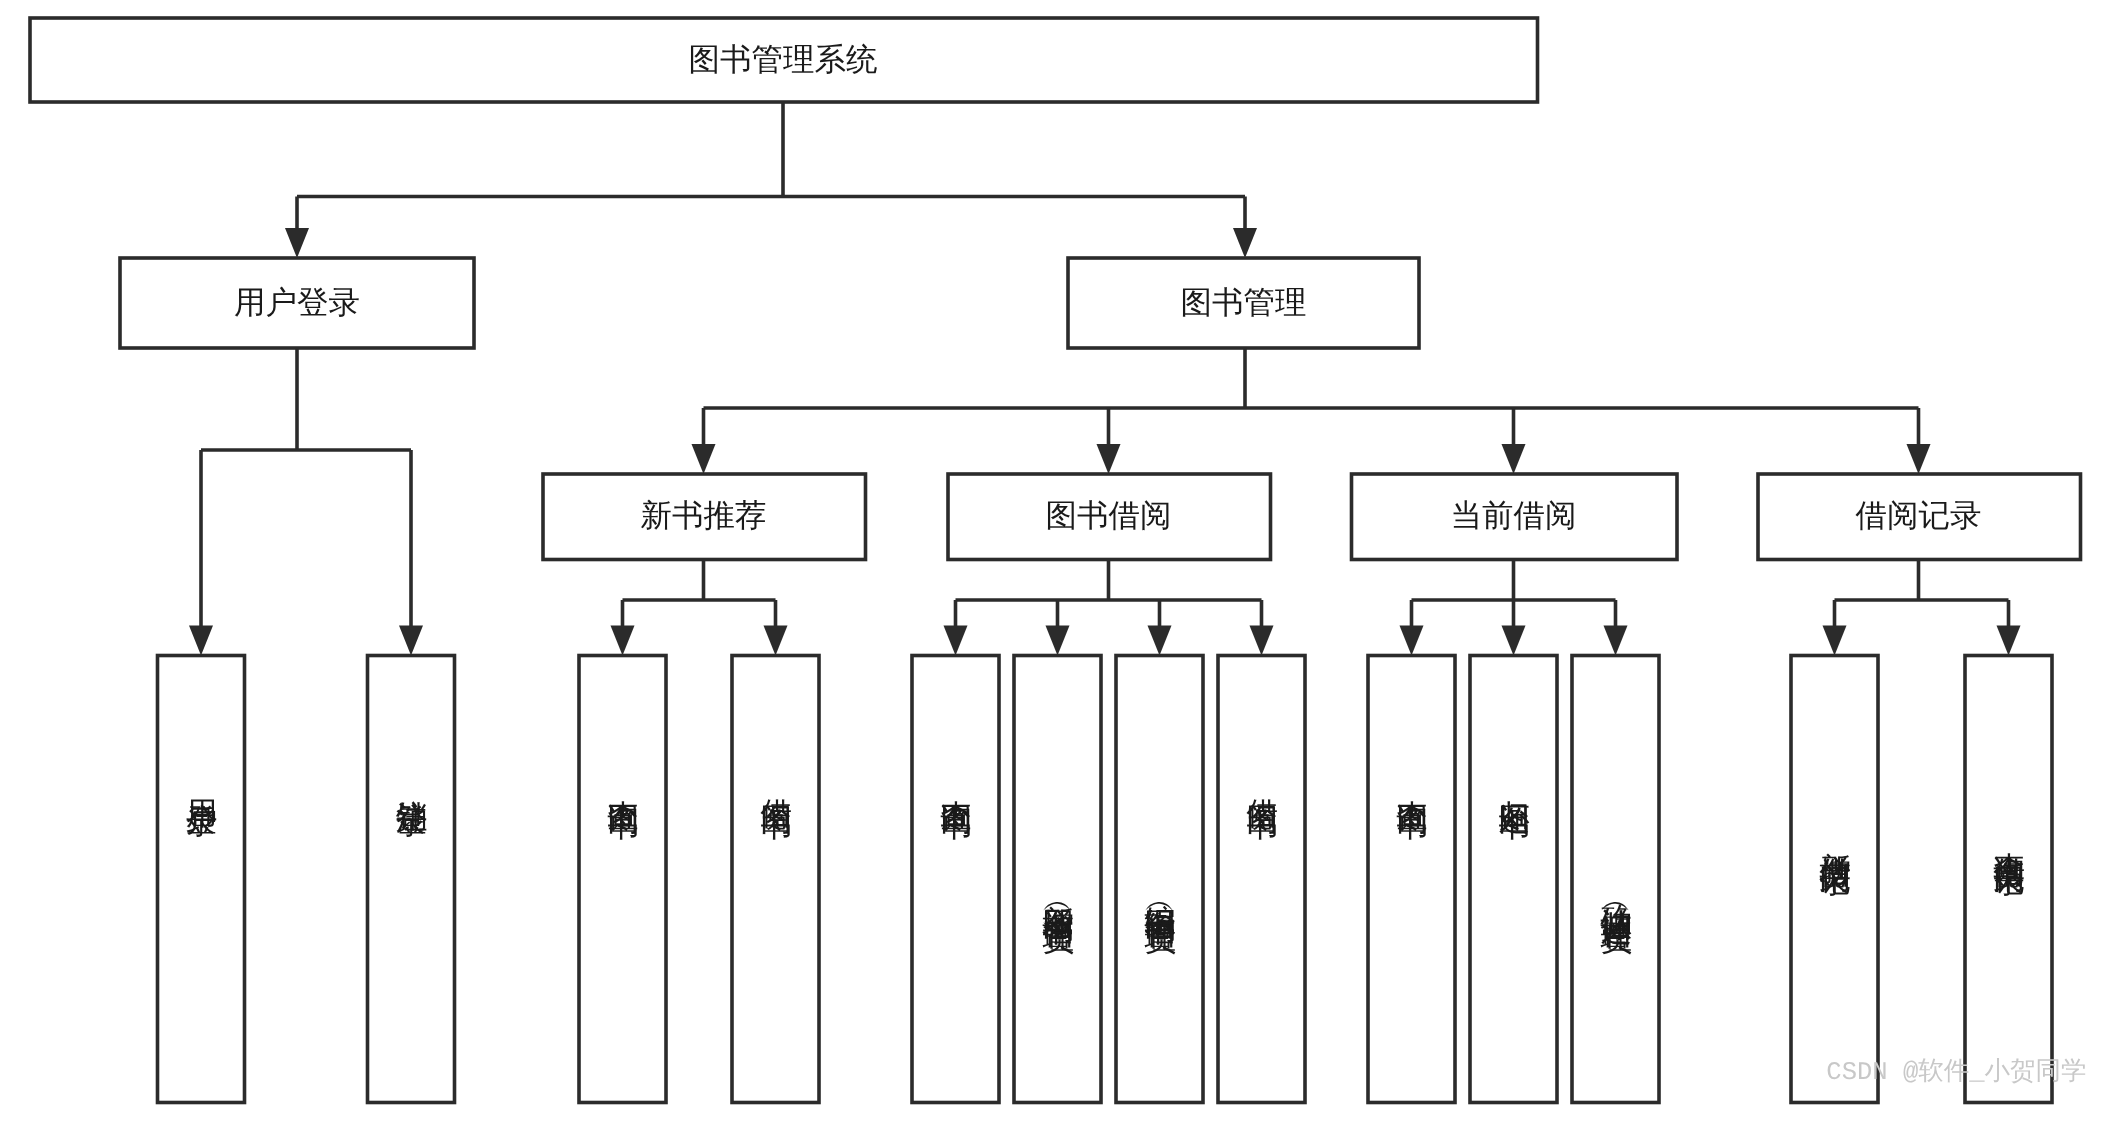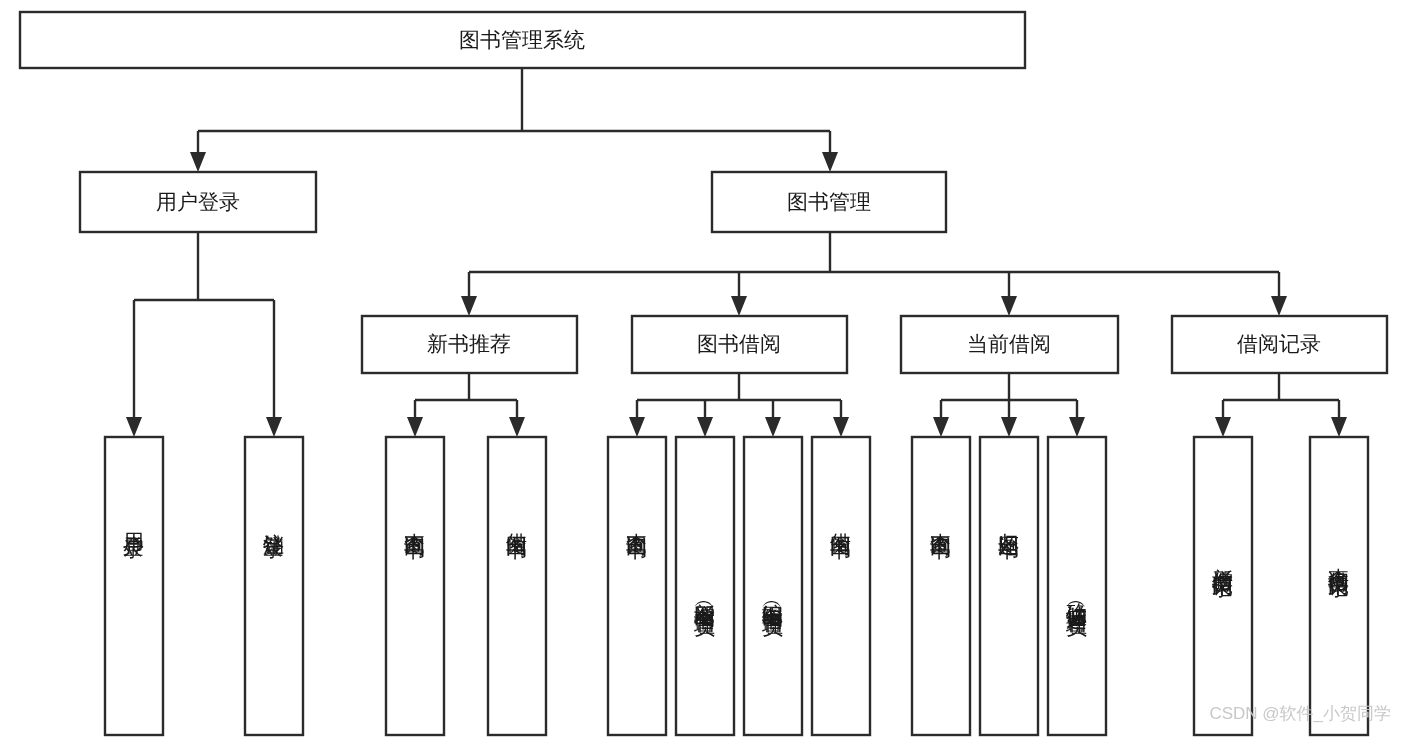--- a/index.html
+++ b/index.html
@@ -55,21 +55,21 @@
     letter-spacing: 2px;
     text-anchor: start;
     dominant-baseline: central;
   }
   .watermark {
     position: absolute;
     right: 14px;
     bottom: 4px;
     color: #c8c8c8;
     font-size: 17px;
-    font-family: Liberation Sans, sans-serif;
+    font-family: Liberation Mono, monospace;
     white-space: nowrap;
     user-select: none;
   }
 </style>
 </head>
 <body>
 
 <div id="diagram-root">
 
   <svg class="flow" viewBox="0 0 1405 747">

